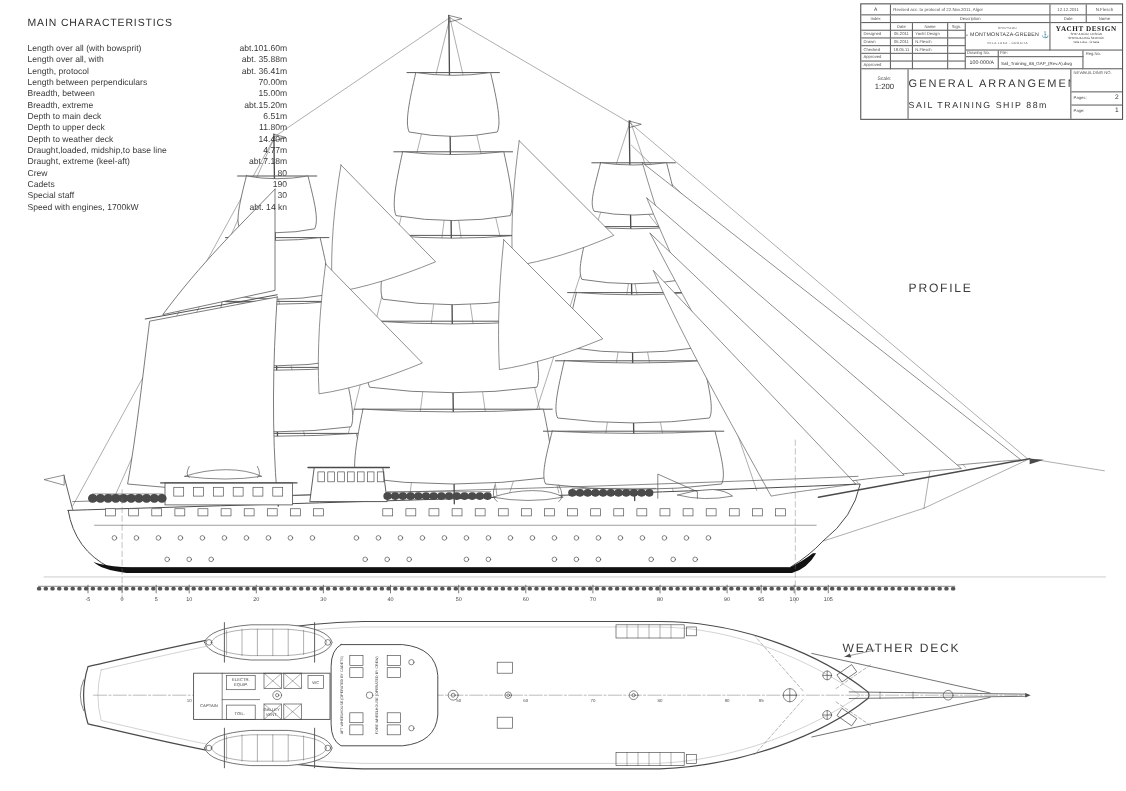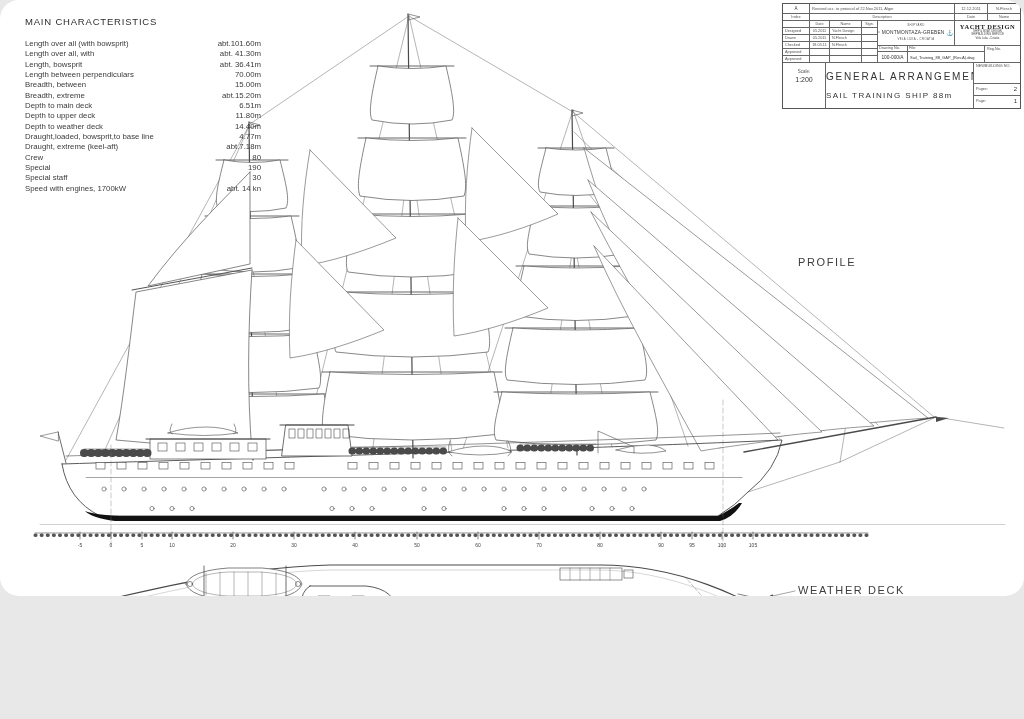--- a/index.html
+++ b/index.html
@@ -1,17 +1,17 @@
 <!DOCTYPE html>
 <html><head>
 <meta charset="utf-8">
 <style>
   html,body{margin:0;padding:0;background:#e8e8e8;}
-  .sheet{position:relative;width:1024px;height:596px;background:#ffffff;overflow:hidden;
-         font-family:"Liberation Sans",sans-serif;color:#333;border-radius:19px;}
+  .sheet{position:relative;width:1024px;height:719px;background:#ffffff;overflow:hidden;
+         font-family:"Liberation Sans",sans-serif;color:#333;}
   svg text{font-family:"Liberation Sans",sans-serif;}
 
   
   .chars{position:absolute;left:25px;top:16px;width:236px;}
   .chars h1{font-size:9.5px;font-weight:normal;letter-spacing:.8px;color:#2e2e2e;margin:0 0 12px 0;}
   .chars .crow{display:flex;justify-content:space-between;font-size:7.8px;line-height:10.35px;color:#3a3a3a;}
   .chars .crow .lab{white-space:nowrap;}
   .chars .crow .val{white-space:nowrap;text-align:right;}
 
   
@@ -478,24 +478,24 @@
 
   <div class="chars">
     <h1>MAIN CHARACTERISTICS</h1>
     <div id="chars-rows">
         <div class="crow">
           <span class="lab">Length over all (with bowsprit)</span>
           <span class="val">abt.101.60m</span>
         </div>
         <div class="crow">
           <span class="lab">Length over all, with</span>
-          <span class="val">abt. 41.30m</span>
-        </div>
-        <div class="crow">
-          <span class="lab">Length, bowsprit</span>
+          <span class="val">abt. 35.88m</span>
+        </div>
+        <div class="crow">
+          <span class="lab">Length, protocol</span>
           <span class="val">abt. 36.41m</span>
         </div>
         <div class="crow">
           <span class="lab">Length between perpendiculars</span>
           <span class="val">70.00m</span>
         </div>
         <div class="crow">
           <span class="lab">Breadth, between</span>
           <span class="val">15.00m</span>
         </div>
@@ -509,48 +509,48 @@
         </div>
         <div class="crow">
           <span class="lab">Depth to upper deck</span>
           <span class="val">11.80m</span>
         </div>
         <div class="crow">
           <span class="lab">Depth to weather deck</span>
           <span class="val">14.40m</span>
         </div>
         <div class="crow">
-          <span class="lab">Draught,loaded, bowsprit,to base line</span>
+          <span class="lab">Draught,loaded, midship,to base line</span>
           <span class="val">4.77m</span>
         </div>
         <div class="crow">
           <span class="lab">Draught, extreme (keel-aft)</span>
           <span class="val">abt.7.18m</span>
         </div>
         <div class="crow">
           <span class="lab">Crew</span>
           <span class="val">80</span>
         </div>
         <div class="crow">
-          <span class="lab">Special</span>
+          <span class="lab">Cadets</span>
           <span class="val">190</span>
         </div>
         <div class="crow">
           <span class="lab">Special staff</span>
           <span class="val">30</span>
         </div>
         <div class="crow">
           <span class="lab">Speed with engines, 1700kW</span>
           <span class="val">abt. 14 kn</span>
         </div>
       </div>
   </div>
 
-  <div class="viewlab" style="left:798px;top:256px;">PROFILE</div>
-  <div class="viewlab" style="left:798px;top:584px;">WEATHER DECK</div>
+  <div class="viewlab" style="left:826px;top:256px;">PROFILE</div>
+  <div class="viewlab" style="left:766px;top:584px;">WEATHER DECK</div>
 
   <div class="tb">
 
     <div class="c ctr t45" style="left:0;top:0;width:27px;height:10px;">A</div>
     <div class="c lft t40" style="left:27px;top:0;width:145px;height:10px;">Revised acc. to protocol of 22.Nov.2011, Alger</div>
     <div class="c ctr t40" style="left:172px;top:0;width:33px;height:10px;">12.12.2011</div>
     <div class="c ctr t40" style="left:205px;top:0;width:32px;height:10px;border-right:none;">N.Flesch</div>
 
     <div class="c ctr t38" style="left:0;top:10px;width:27px;height:7px;">Index</div>
     <div class="c ctr t38" style="left:27px;top:10px;width:145px;height:7px;">Description</div>

